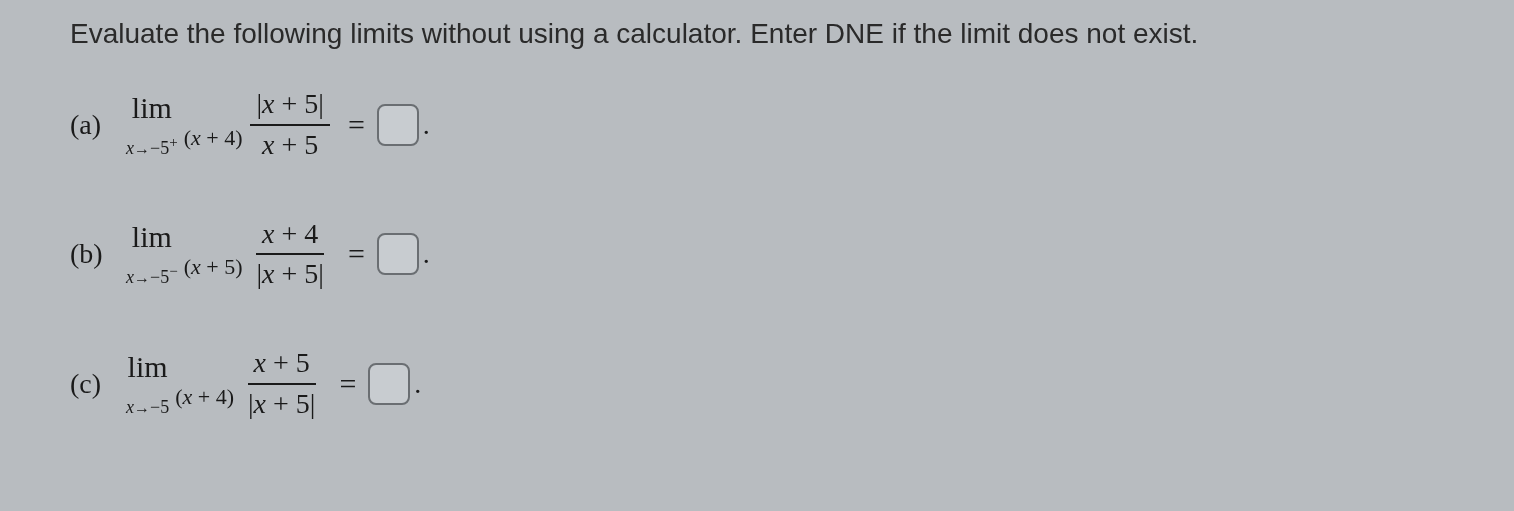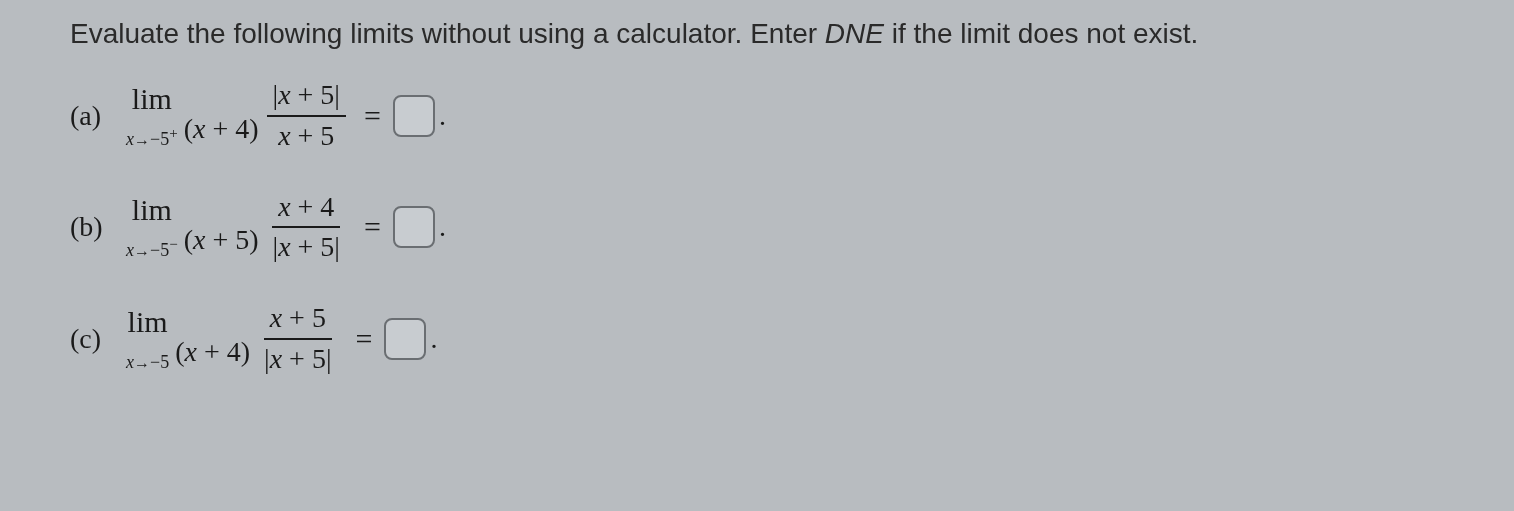--- a/index.html
+++ b/index.html
@@ -14,21 +14,20 @@
   }
   .container {
     padding: 18px 70px;
   }
   .instructions {
     font-size: 28px;
     color: #2a2a2a;
     margin-bottom: 30px;
   }
   .instructions .italic {
-    font-style: italic;
   }
   .problem {
     display: flex;
     align-items: center;
     margin-bottom: 40px;
     font-size: 28px;
     font-family: 'Times New Roman', serif;
     color: #1a1a1a;
   }
   .problem-label {
@@ -43,30 +42,30 @@
     line-height: 1;
   }
   .lim-top {
     font-size: 30px;
   }
   .lim-bottom {
     font-size: 18px;
     margin-top: 12px;
   }
   .outer-factor {
-    font-size: 28px;
+    font-size: 22px;
     margin-right: 2px;
     margin-top: 26px;
   }
   .fraction {
     display: inline-flex;
     flex-direction: column;
     align-items: center;
     vertical-align: middle;
-    margin: 0 6px;
+    margin: 9px 6px;
     line-height: 1.1;
   }
   .frac-top {
     padding: 0 6px 4px 6px;
     border-bottom: 2px solid #1a1a1a;
     font-size: 28px;
     text-align: center;
   }
   .frac-bottom {
     padding: 4px 6px 0 6px;

